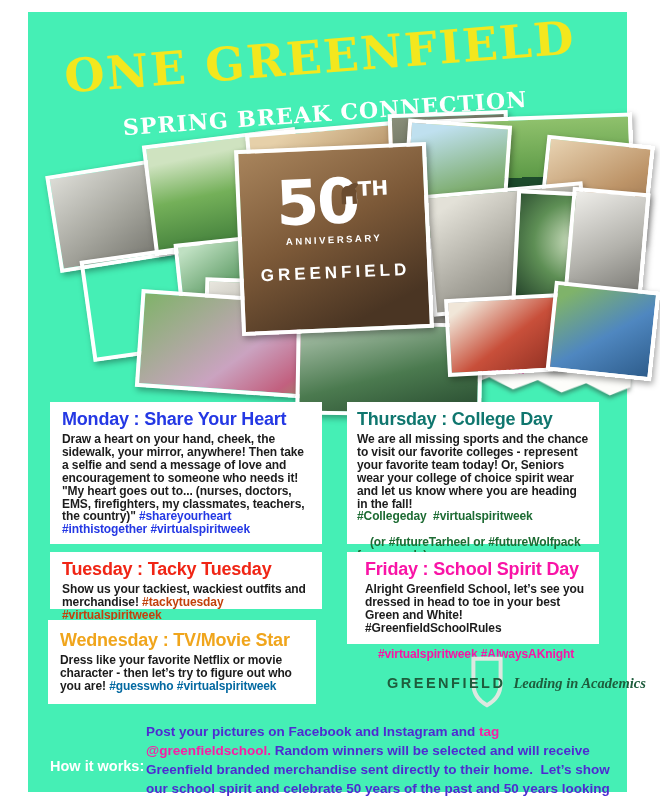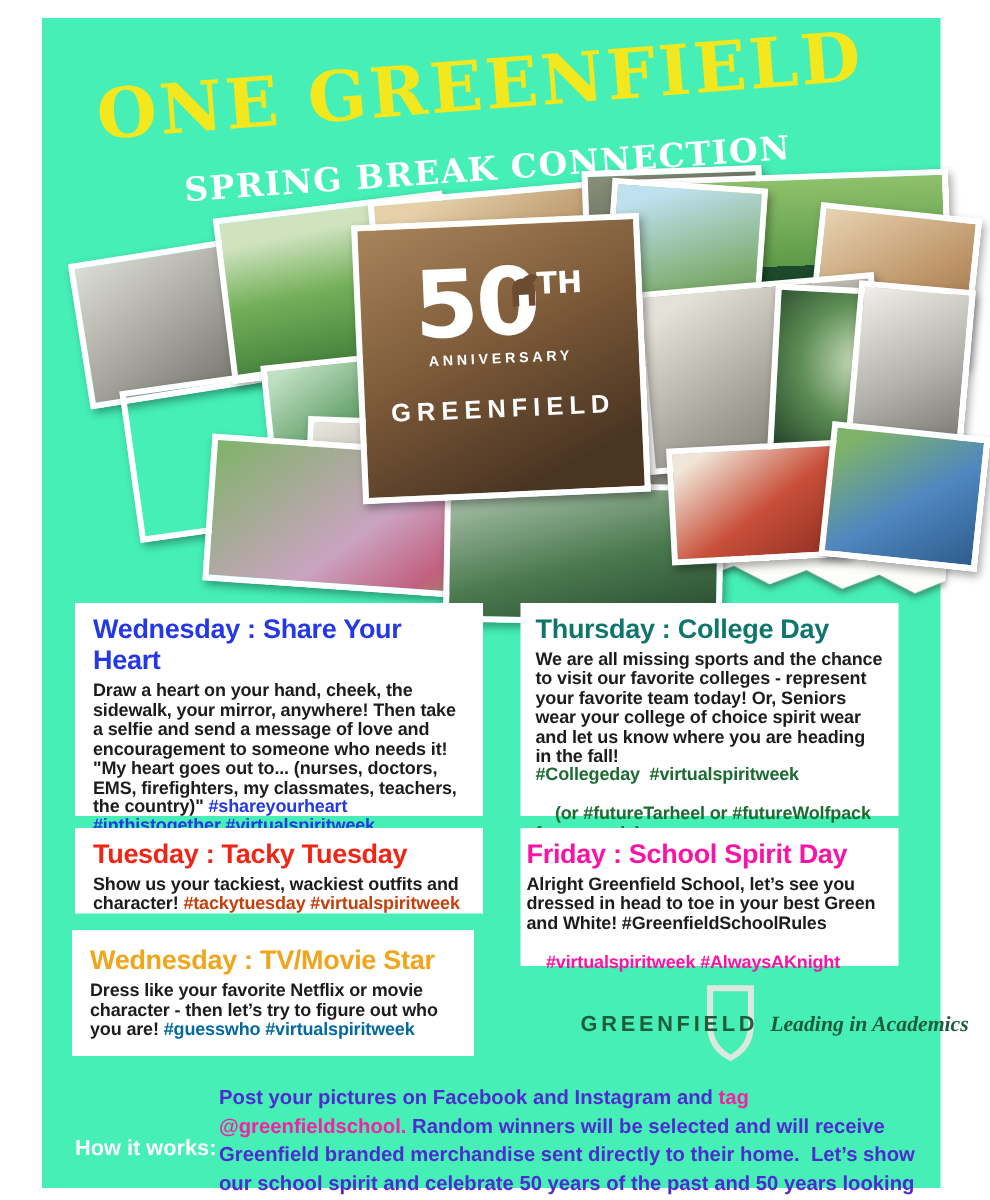--- a/index.html
+++ b/index.html
@@ -74,21 +74,21 @@
   .helmet{position:absolute;left:96px;top:22px;width:26px;height:26px;}
   .anniv-label{font-weight:bold;font-size:9.5px;letter-spacing:2.5px;margin-top:2px;}
   .anniv-school{font-weight:bold;font-size:17px;letter-spacing:4px;margin-top:18px;}
 
   
   .card{position:absolute;background:#fff;z-index:3;padding:7px 10px 6px 12px;box-sizing:border-box;}
   .card-monday{left:50px;top:402px;width:272px;height:142px;}
   .card-thursday{left:347px;top:402px;width:252px;height:142px;padding-left:10px;}
   .card-tuesday{left:50px;top:552px;width:272px;height:57px;}
   .card-wednesday{left:48px;top:620px;width:268px;height:84px;padding-top:10px;}
-  .card-friday{left:347px;top:552px;width:252px;height:92px;padding-left:4px;}
+  .card-friday{left:347px;top:552px;width:252px;height:92px;padding-left:18px;}
   .day-title{margin:0 0 3px 0;font-size:18px;line-height:21px;font-weight:bold;letter-spacing:-0.2px;}
   .day-body{margin:0;font-size:12px;line-height:12.9px;font-weight:bold;color:#1c1c1c;
       letter-spacing:-0.1px;white-space:pre-wrap;}
   .tags{font-weight:bold;}
 
   
   .logo{position:absolute;left:387px;top:650px;width:240px;height:66px;z-index:3;}
   .logo-shield{position:absolute;left:84px;top:4px;width:32px;height:56px;}
   .logo-row{position:absolute;left:0;top:24px;width:240px;white-space:nowrap;}
   .logo-name{font-weight:bold;font-size:14.5px;letter-spacing:2.5px;color:#1E5C3C;}
@@ -145,34 +145,34 @@
       <svg class="helmet" viewBox="0 0 24 24">
         <path d="M5 21 L5 11 Q5 4 12 4 Q19 4 19 11 L19 21 L15 21 L15 14 L9 14 L9 21 Z
                  M12 4 Q17 0 21 3 L18 7" fill="#6b4c30"></path>
       </svg>
     </div>
     <div class="anniv-label">ANNIVERSARY</div>
     <div class="anniv-school">GREENFIELD</div>
   </div>
 
   <section class="card card-monday">
-    <h2 class="day-title" style="color: rgb(36, 56, 228);">Wednesday : Share Your Heart</h2>
+    <h2 class="day-title" style="color: rgb(36, 56, 228);">Monday : Share Your Heart</h2>
     <p class="day-body"><span>Draw a heart on your hand, cheek, the sidewalk, your mirror, anywhere! Then take a selfie and send a message of love and encouragement to someone who needs it! "My heart goes out to... (nurses, doctors, EMS, firefighters, my classmates, teachers, the country)" </span><span class="tags" style="color: rgb(36, 56, 228);">#shareyourheart #inthistogether #virtualspiritweek</span></p>
   </section>
 
   <section class="card card-thursday">
     <h2 class="day-title" style="color: #0f766e;">Thursday : College Day</h2>
     <p class="day-body"><span>We are all missing sports and the chance to visit our favorite colleges - represent your favorite team today! Or, Seniors wear your college of choice spirit wear and let us know where you are heading in the fall!</span></p>
     <p class="day-body"><span class="tags" style="color: rgb(29, 107, 51);">#Collegeday  #virtualspiritweek</span><br>
     <span class="tags" style="color: rgb(29, 107, 51);">(or #futureTarheel or #futureWolfpack for example)</span></p>
   </section>
 
   <section class="card card-tuesday">
     <h2 class="day-title" style="color: rgb(240, 37, 21);">Tuesday : Tacky Tuesday</h2>
-    <p class="day-body"><span>Show us your tackiest, wackiest outfits and character! </span><span class="tags" style="color: #c2410c;">#tackytuesday #virtualspiritweek</span></p>
+    <p class="day-body"><span>Show us your tackiest, wackiest outfits and merchandise! </span><span class="tags" style="color: #c2410c;">#tackytuesday #virtualspiritweek</span></p>
   </section>
 
   <section class="card card-friday">
     <h2 class="day-title" style="color: rgb(249, 20, 166);">Friday : School Spirit Day</h2>
     <p class="day-body"><span>Alright Greenfield School, let’s see you dressed in head to toe in your best Green and White! #GreenfieldSchoolRules</span><br>
     <span class="tags" style="color: rgb(249, 20, 166);">#virtualspiritweek #AlwaysAKnight</span></p>
   </section>
 
   <section class="card card-wednesday">
     <h2 class="day-title" style="color: rgb(240, 165, 28);">Wednesday : TV/Movie Star</h2>

